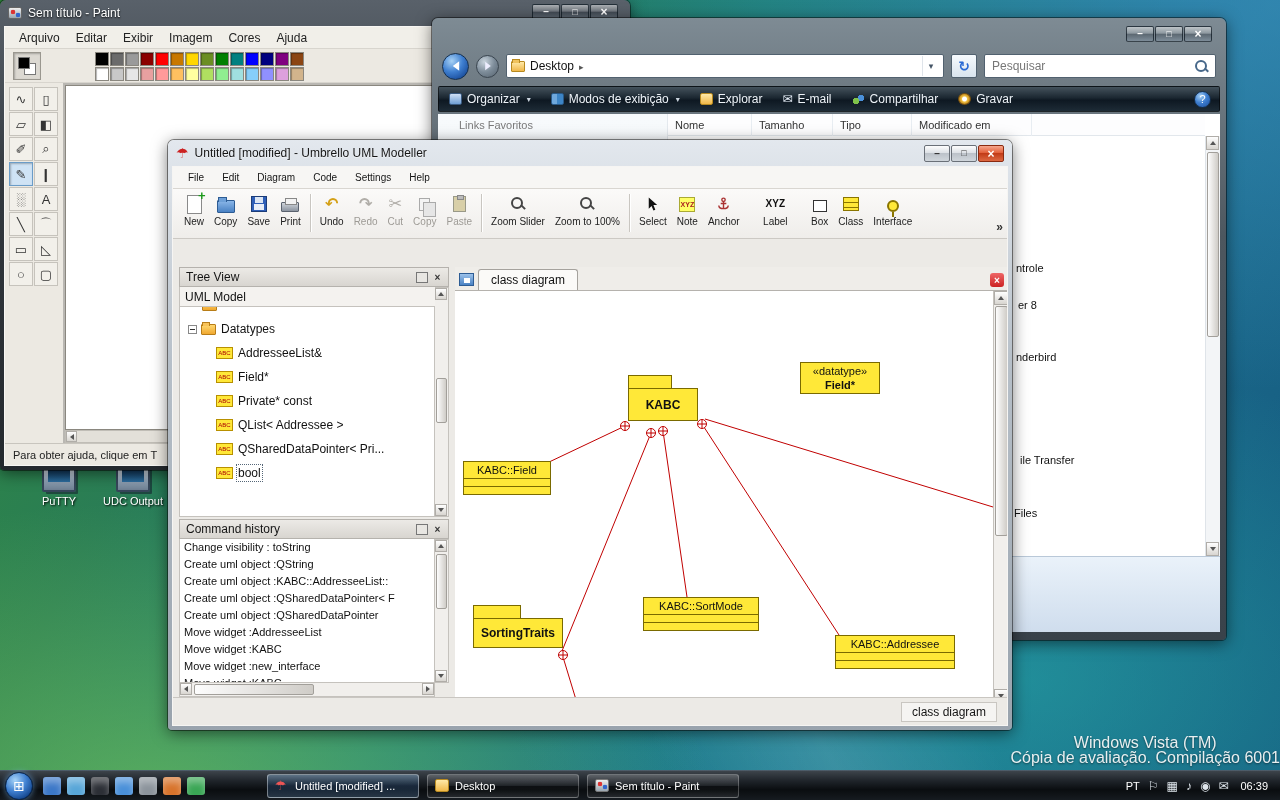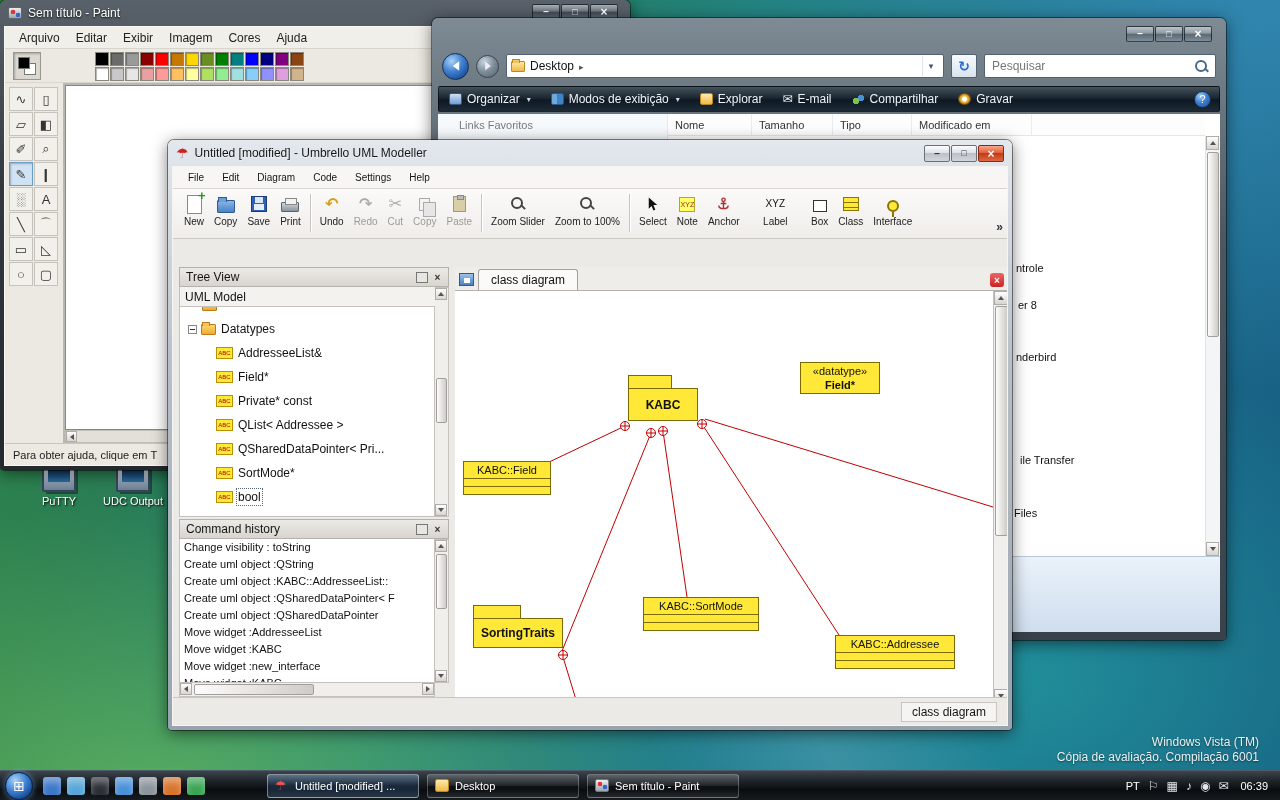--- a/index.html
+++ b/index.html
@@ -33,21 +33,21 @@
 .arr-u{border-left:3px solid transparent;border-right:3px solid transparent;border-bottom:4px solid #555}
 .arr-d{border-left:3px solid transparent;border-right:3px solid transparent;border-top:4px solid #555}
 .arr-l{border-top:3px solid transparent;border-bottom:3px solid transparent;border-right:4px solid #555}
 .arr-r{border-top:3px solid transparent;border-bottom:3px solid transparent;border-left:4px solid #555}
 
 .desk-icon{position:absolute;top:464px;width:74px;text-align:center;z-index:5}
 .di-img{display:block;margin:0 auto 2px;width:34px;height:28px;border-radius:2px;border:2px solid #36465a;
  background:linear-gradient(#e6ecf2,#93a5b8 60%,#6d7f92);box-shadow:3px 3px 0 -1px rgba(20,30,45,.55)}
 .di-img::before{content:"";display:block;margin:3px auto 0;width:22px;height:13px;background:linear-gradient(#0c2d4e,#2c6ea0)}
 .di-label{color:#fff;font-size:11px;text-shadow:1px 1px 2px #000}
-.watermark{position:absolute;right:21px;top:735px;text-align:right;color:rgba(255,255,255,.9);font-size:12px;line-height:15px;text-shadow:0 1px 2px rgba(0,0,0,.5);z-index:2}
+.watermark{position:absolute;right:0;top:735px;text-align:center;color:rgba(255,255,255,.9);font-size:16px;line-height:15px;text-shadow:0 1px 2px rgba(0,0,0,.5);z-index:2}
 
 .paint{left:0;top:0;width:630px;height:470px;z-index:10;background:linear-gradient(#59616a,#32383e 40%,#24292e)}
 .p-title{position:absolute;left:0;top:0;right:0;height:26px;display:flex;align-items:center;padding-left:8px;gap:6px}
 .p-appicon{width:14px;height:12px;border-radius:2px;border:1px solid #666;
  background:radial-gradient(circle at 4px 4px,#d33 2px,transparent 2.6px),radial-gradient(circle at 9px 7px,#36c 2px,transparent 2.6px),linear-gradient(#eee,#9aa6b0)}
 .p-title-text{color:#fff;font-size:12px;text-shadow:0 1px 2px #000}
 .paint .capbtns{top:4px;right:12px}
 .p-inner{position:absolute;left:4px;right:4px;top:26px;bottom:4px;background:#ece9e2;border:1px solid #f8f7f4;overflow:hidden}
 .p-menubar{height:22px;display:flex;align-items:center;padding-left:6px;background:#f1efe9;border-bottom:1px solid #d8d5ce}
 .p-menu{padding:0 8px;font-size:12px;color:#222}
@@ -141,21 +141,21 @@
 .g-redo{color:#b0ada8;font-weight:bold}.g-redo::before{content:"↷"}
 .g-cut{color:#b0ada8}.g-cut::before{content:"✂"}
 .ic-copy{position:relative;width:11px;height:13px;background:#f4f4f4;border:1px solid #aaa}
 .ic-copy::after{content:"";position:absolute;left:3px;top:3px;width:11px;height:13px;background:#e6e6e6;border:1px solid #aaa}
 .ic-paste{width:13px;height:16px;background:#d8cfa8;border:1px solid #998;position:relative}
 .ic-paste::before{content:"";position:absolute;left:3px;top:-2px;width:5px;height:3px;background:#bbb;border:1px solid #888}
 .magi{position:relative;width:16px;height:16px}
 .magi::before{content:"";position:absolute;left:1px;top:1px;width:8px;height:8px;border:2px solid #444;border-radius:50%}
 .magi::after{content:"";position:absolute;left:10px;top:10px;width:6px;height:2px;background:#444;transform:rotate(45deg)}
 .ic-note{width:16px;height:15px;background:#ff6;border:1px solid #aa3;display:flex;align-items:center;justify-content:center}
-.ic-note u,.ic-label u{font-size:7px;font-weight:normal;color:#a22;margin:16px}
+.ic-note u,.ic-label u{font-size:7px;font-weight:bold;color:#a22;margin:16px}
 .ic-label{display:flex;align-items:center;justify-content:center}
 .ic-label u{font-size:10px;color:#111}
 .ic-box{width:14px;height:12px;border:1px solid #333;background:#fff;margin-top:4px}
 .ic-class{width:16px;height:14px;background:#ffe838;border:1px solid #8a7500;position:relative}
 .ic-class::before{content:"";position:absolute;left:0;right:0;top:4px;border-top:1px solid #8a7500}
 .ic-class::after{content:"";position:absolute;left:0;right:0;top:9px;border-top:1px solid #8a7500}
 .ic-iface{width:12px;height:12px;border:2px solid #8a7500;border-radius:50%;background:#ffe838;margin-top:3px;position:relative}
 .ic-iface::after{content:"";position:absolute;left:3px;top:10px;width:2px;height:5px;background:#8a7500}
 .panel-h{height:20px;background:linear-gradient(#eceae6,#d8d5d0);border:1px solid #b5b2ad;display:flex;align-items:center;padding:0 4px 0 6px;font-size:12px;color:#151515}
 .ph-btn{margin-left:auto;width:12px;height:11px;border:1px solid #777;background:#e8e6e2;position:relative}
@@ -618,26 +618,20 @@
                 <u>ABC</u>
               </i>
               <span>QList&lt; Addressee &gt;</span>
             </div>
           <div class="tv-row" style="padding-left:36px">
               <i class="dticon">
                 <u>ABC</u>
               </i>
               <span>QSharedDataPointer&lt; Pri...</span>
             </div>
-          <div class="tv-row" style="padding-left:36px">
-              <i class="dticon">
-                <u>ABC</u>
-              </i>
-              <span>SortMode*</span>
-            </div>
           <div class="tv-row focused" style="padding-left:36px">
               <i class="dticon">
                 <u>ABC</u>
               </i>
               <span>bool</span>
             </div>
         </div>
         <div class="tv-scroll">
           <span class="sbb" style="left:0;top:0;width:12px;height:12px">
               <i class="arr arr-u"></i>

